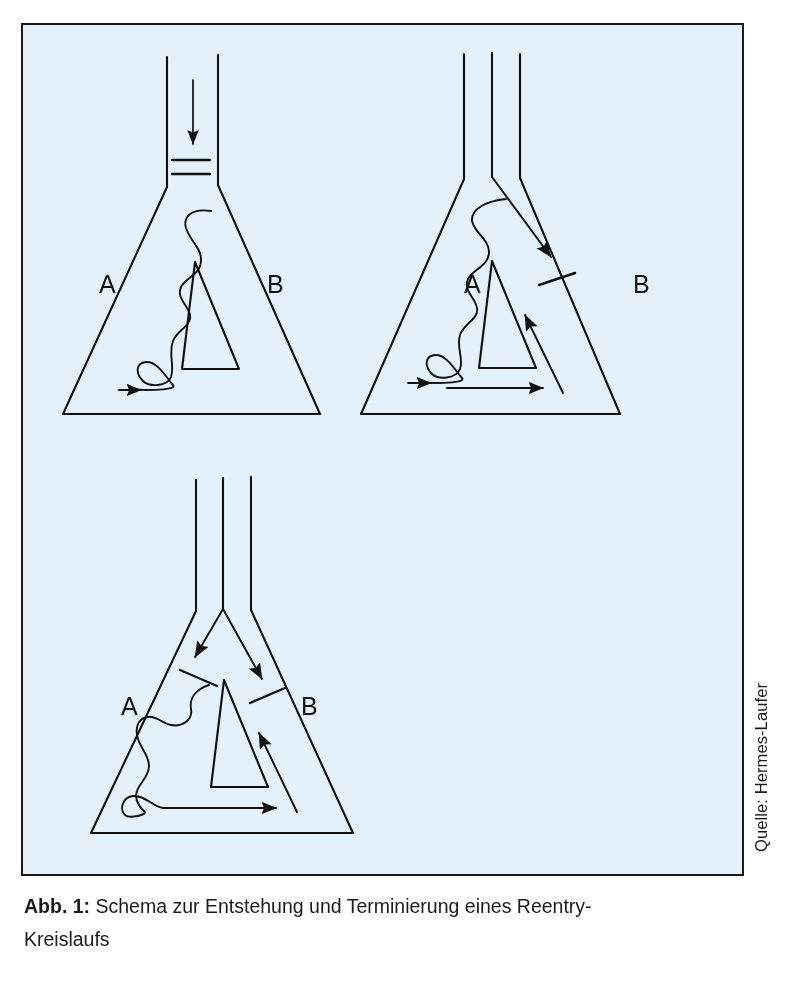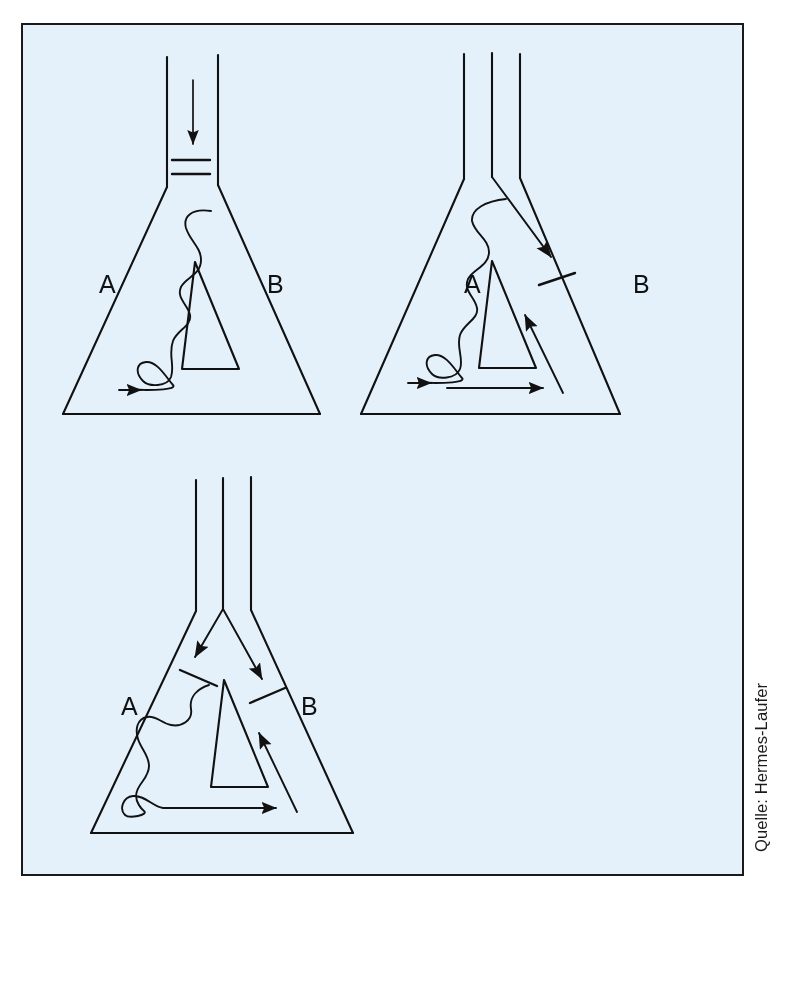--- a/index.html
+++ b/index.html
@@ -178,14 +178,17 @@
       </g>
       <text x="98" y="690" class="diagram-label">A</text>
       <text x="278" y="690" class="diagram-label">B</text>
     </svg>
   </div>
 
   <div class="source-credit">
     <span>Quelle: Hermes-Laufer</span>
   </div>
 
+  <div class="caption">
+    <span class="cap-label">Abb. 1:</span><span class="cap-text"> Schema zur Entstehung und Terminierung eines Reentry-Kreislaufs</span>
+  </div>
 
 </div>
 
 </body></html>

